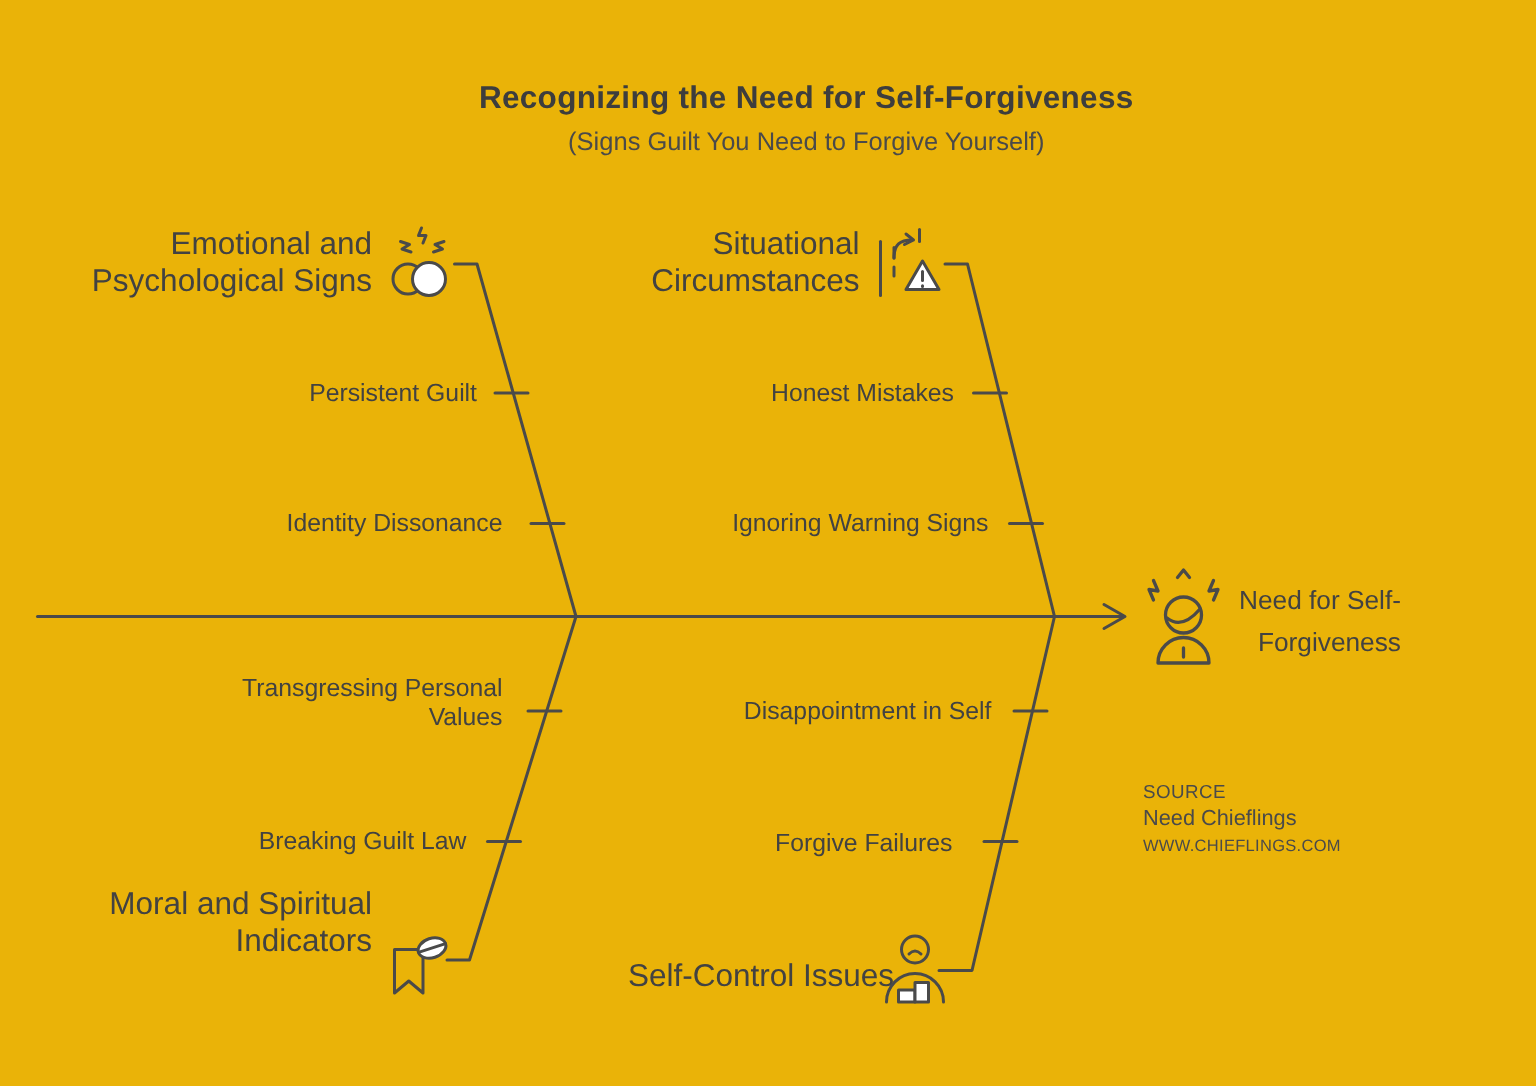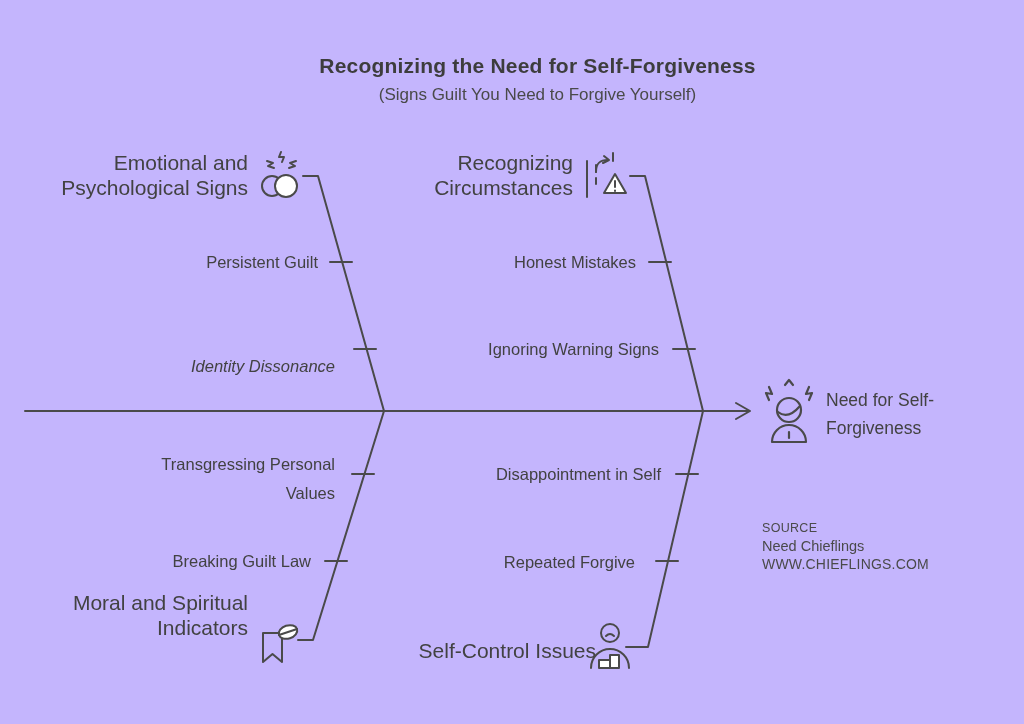--- a/index.html
+++ b/index.html
@@ -1,40 +1,40 @@
 <!DOCTYPE html>
 <html><head>
 <meta charset="utf-8">
 <style>
   html,body{margin:0;padding:0;background:#fff;}
   .stage{
-    position:relative;width:1024px;height:724px;background:#c4b5fd;
+    position:relative;width:1024px;height:724px;background:#eab308;
     font-family:"Liberation Sans",sans-serif;overflow:hidden;color:#424242;
   }
   .title-wrap{position:absolute;left:50px;top:54px;width:975px;text-align:center;}
   .title-main{font-size:21px;font-weight:bold;color:#3d3d3d;letter-spacing:.2px;}
   .title-sub{font-size:17px;color:#4a4a4a;margin-top:7px;}
   .cat-label{position:absolute;font-size:21px;line-height:25px;color:#424242;text-align:right;}
   .item-label{position:absolute;font-size:16.5px;line-height:20px;color:#424242;text-align:right;white-space:nowrap;}
-  .item-label.wrap{white-space:normal;line-height:29px;}
-  .effect-label{position:absolute;left:826px;top:386px;font-size:17.5px;line-height:28px;color:#424242;text-align:left;}
+  .item-label.wrap{white-space:normal;line-height:19px;}
+  .effect-label{position:absolute;left:826px;top:386px;font-size:17.5px;line-height:28px;color:#424242;text-align:right;}
   .icon{position:absolute;}
   .icon svg{display:block;}
   .src{position:absolute;left:762px;top:520px;color:#4a4a4a;}
   .src-heading{font-size:12.5px;line-height:17px;letter-spacing:.3px;}
   .src-name{font-size:14.5px;line-height:19px;}
-  .src-url{font-size:14px;line-height:16px;letter-spacing:.2px;}
+  .src-url{font-size:11px;line-height:16px;letter-spacing:.2px;}
   .skeleton{position:absolute;left:0;top:0;}
   
   .cat-emotional{right:776px;top:150px;width:200px;}
   .cat-situational{right:451px;top:150px;width:140px;}
   .cat-moral{right:776px;top:590px;width:185px;}
   .cat-selfcontrol{right:428px;top:638px;width:200px;}
   .it-persistent-guilt{right:706px;top:252px;margin-left:23px;}
-  .it-identity-dissonance{right:689px;top:356px;font-style:italic;}
+  .it-identity-dissonance{right:689px;top:339px;}
   .it-transgressing{right:689px;top:450px;width:205px;}
   .it-breaking{right:713px;top:551px;}
   .it-honest{right:388px;top:252px;}
   .it-ignoring{right:365px;top:339px;}
   .it-disappointment{right:363px;top:464px;}
   .it-repeated{right:389px;top:552px;}
   .ic-emotional{left:256px;top:149px;}
   .ic-situational{left:583px;top:149px;}
   .ic-moral{left:256px;top:620px;}
   .ic-selfcontrol{left:587px;top:620px;}
@@ -65,39 +65,39 @@
   <div class="title-wrap">
     <div class="title-main">Recognizing the Need for Self-Forgiveness</div>
     <div class="title-sub">(Signs Guilt You Need to Forgive Yourself)</div>
   </div>
 
   <div class="cat-label cat-emotional">
     <span style="display:block">Emotional and</span>
     <span style="display:block">Psychological Signs</span>
   </div>
   <div class="cat-label cat-situational">
-    <span style="display:block">Recognizing</span>
+    <span style="display:block">Situational</span>
     <span style="display:block">Circumstances</span>
   </div>
   <div class="cat-label cat-moral">
     <span style="display:block">Moral and Spiritual</span>
     <span style="display:block">Indicators</span>
   </div>
   <div class="cat-label cat-selfcontrol">
     <span style="display:block">Self-Control Issues</span>
   </div>
 
   <div class="item-label it-persistent-guilt">Persistent Guilt</div>
   <div class="item-label it-identity-dissonance">Identity Dissonance</div>
   <div class="item-label wrap it-transgressing">Transgressing Personal Values</div>
   <div class="item-label it-breaking">Breaking Guilt Law</div>
   <div class="item-label it-honest">Honest Mistakes</div>
   <div class="item-label it-disappointment">Disappointment in Self</div>
   <div class="item-label it-ignoring">Ignoring Warning Signs</div>
-  <div class="item-label it-repeated">Repeated Forgive</div>
+  <div class="item-label it-repeated">Forgive Failures</div>
 
   <div class="effect-label">
     <span style="display:block">Need for Self-</span>
     <span style="display:block">Forgiveness</span>
   </div>
 
   <div class="icon ic-emotional">
     <svg width="48" height="54" viewBox="0 0 48 54" fill="none" stroke="#4a4a4a" stroke-width="2" stroke-linecap="round" stroke-linejoin="round">
       <path d="M11 12 l6 2 -5 3 6 2"></path>
       <path d="M25 3 l-2 5 5 0 -2 5"></path>

